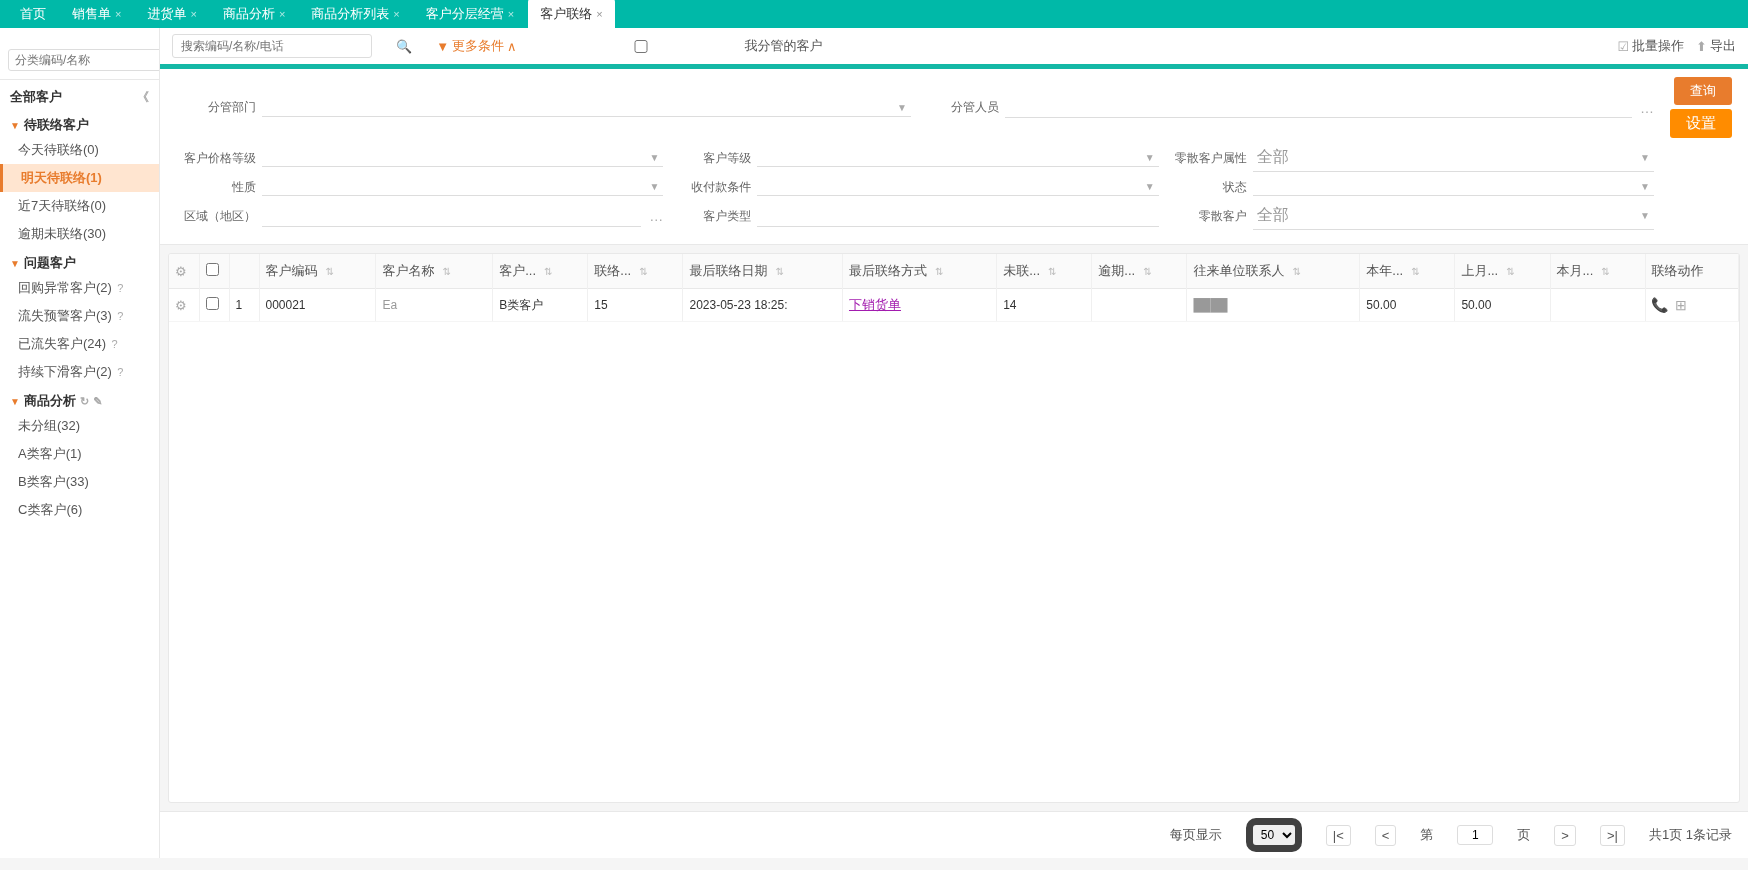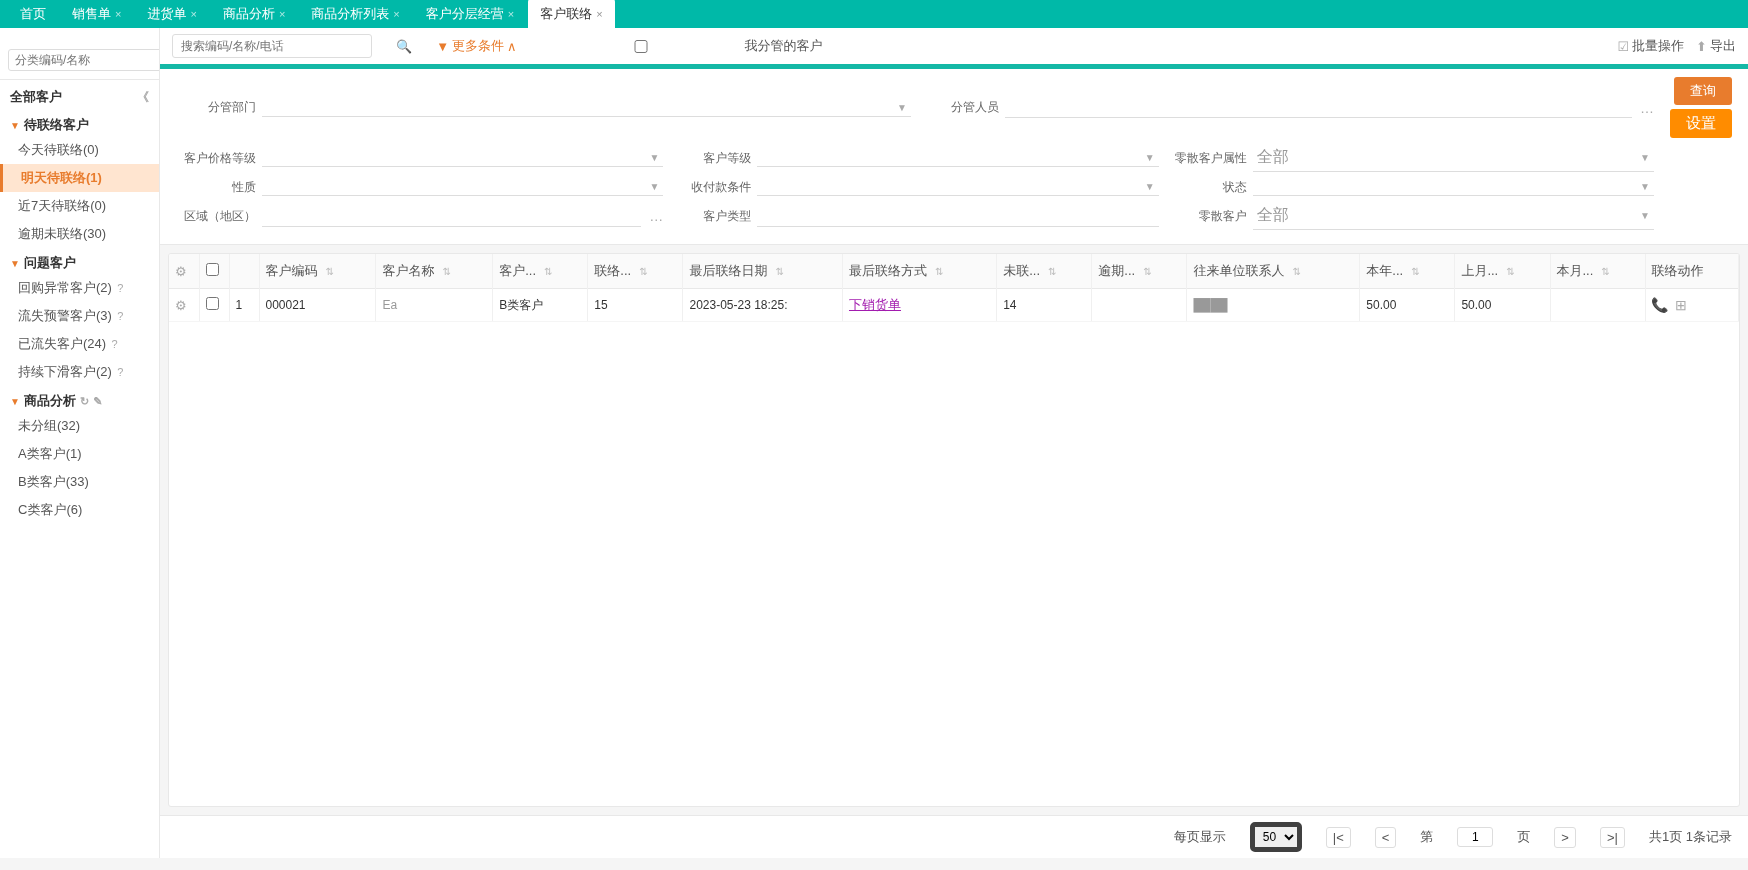--- a/index.html
+++ b/index.html
@@ -267,22 +267,22 @@
       border-top: 1px solid #e8e8e8;
       padding: 6px 16px;
       display: flex;
       align-items: center;
       justify-content: flex-end;
       gap: 24px;
       font-size: 12px;
       color: #555;
     }
     .pagination select {
-      border: 5px solid #404040;
-      border-radius: 5px;
+      border: 7px solid #404040;
+      border-radius: 10px;
       padding: 2px 4px;
       font-size: 12px;
     }
     .pagination .page-btn {
       border: 1px solid #ddd;
       background: #fff;
       border-radius: 3px;
       padding: 2px 6px;
       cursor: pointer;
       color: #555;

